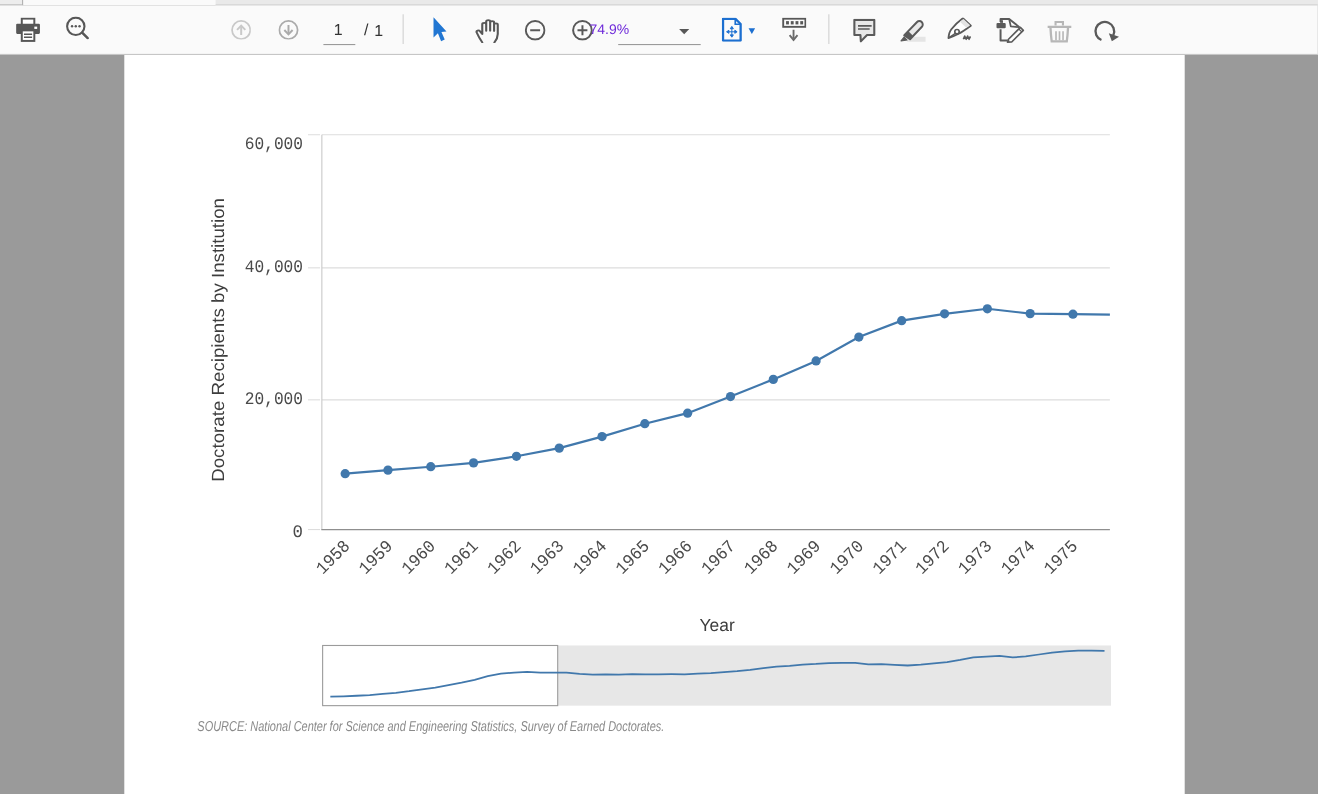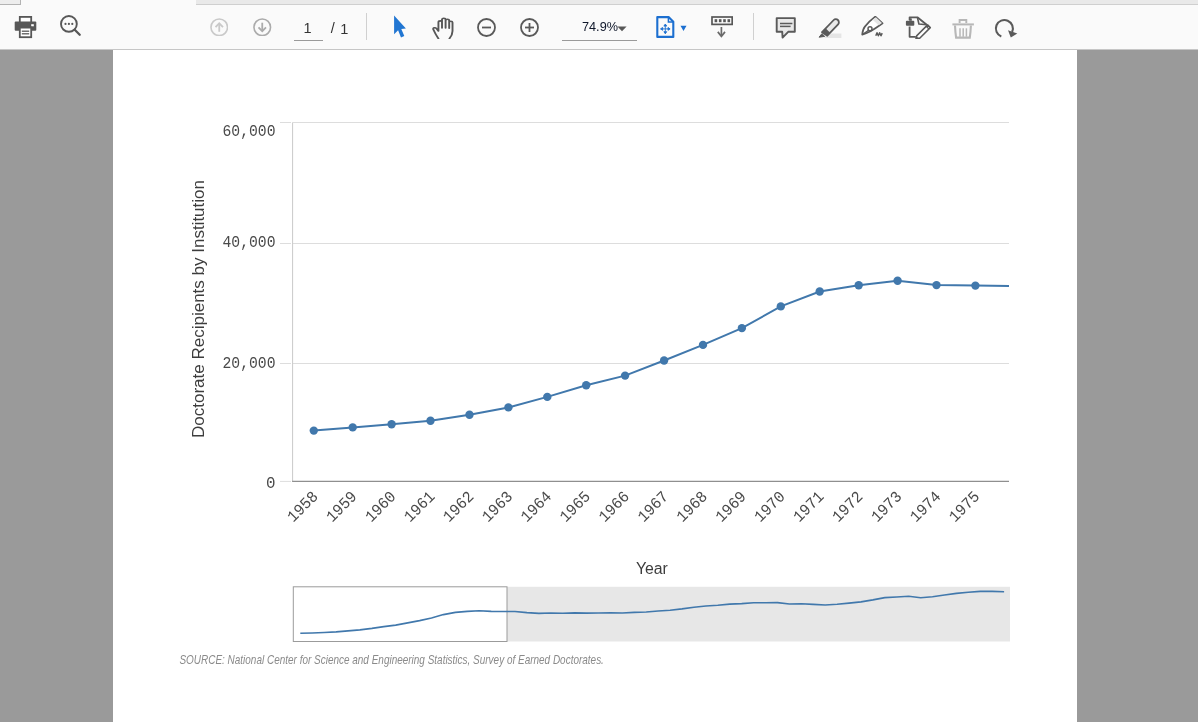--- a/index.html
+++ b/index.html
@@ -63,21 +63,21 @@
   </svg>
   <svg class="ticon" style="left:476.8px;top:12.9px" width="19" height="19" viewBox="0 0 19 19">
     <circle cx="9.5" cy="9.5" r="8.5" fill="none" stroke="#595959" stroke-width="1.8"></circle>
     <line x1="5" y1="9.5" x2="14" y2="9.5" stroke="#595959" stroke-width="1.8"></line>
   </svg>
   <svg class="ticon" style="left:520.3px;top:12.9px" width="19" height="19" viewBox="0 0 19 19">
     <circle cx="9.5" cy="9.5" r="8.5" fill="none" stroke="#595959" stroke-width="1.8"></circle>
     <line x1="5" y1="9.5" x2="14" y2="9.5" stroke="#595959" stroke-width="1.8"></line>
     <line x1="9.5" y1="5" x2="9.5" y2="14" stroke="#595959" stroke-width="1.8"></line>
   </svg>
-  <div class="tbtext" style="left:582px;top:15px;font-size:12.7px;color:#0f172a;">74.9%</div>
+  <div class="tbtext" style="left:536px;top:15px;font-size:12.7px;color:#6d28d9;">74.9%</div>
   <div style="position:absolute;left:561.5px;top:35px;width:75px;height:1px;background:#9a9a9a;"></div>
   <svg class="ticon" style="left:616.5px;top:21px" width="10" height="5.5" viewBox="0 0 10 5.5">
     <path d="M0.4 0.4 L9.6 0.4 L5 5.2 Z" fill="#575757"></path>
   </svg>
   <svg class="ticon" style="left:655.5px;top:10.5px" width="31" height="22" viewBox="0 0 31 22">
     <path d="M1.3 1.1 H12.6 L17.3 5.8 V20.9 H1.3 Z" fill="none" stroke="#1c6fd0" stroke-width="2.1" stroke-linejoin="round"></path>
     <path d="M12.4 1.1 V6 H17.5" fill="none" stroke="#1c6fd0" stroke-width="1.5"></path>
     <g stroke="#1c6fd0" stroke-width="0.9" fill="#1c6fd0">
       <line x1="9.3" y1="10.2" x2="9.3" y2="15.6"></line>
       <path d="M7.9 10.1 L9.3 8.0 L10.7 10.1 Z"></path>

